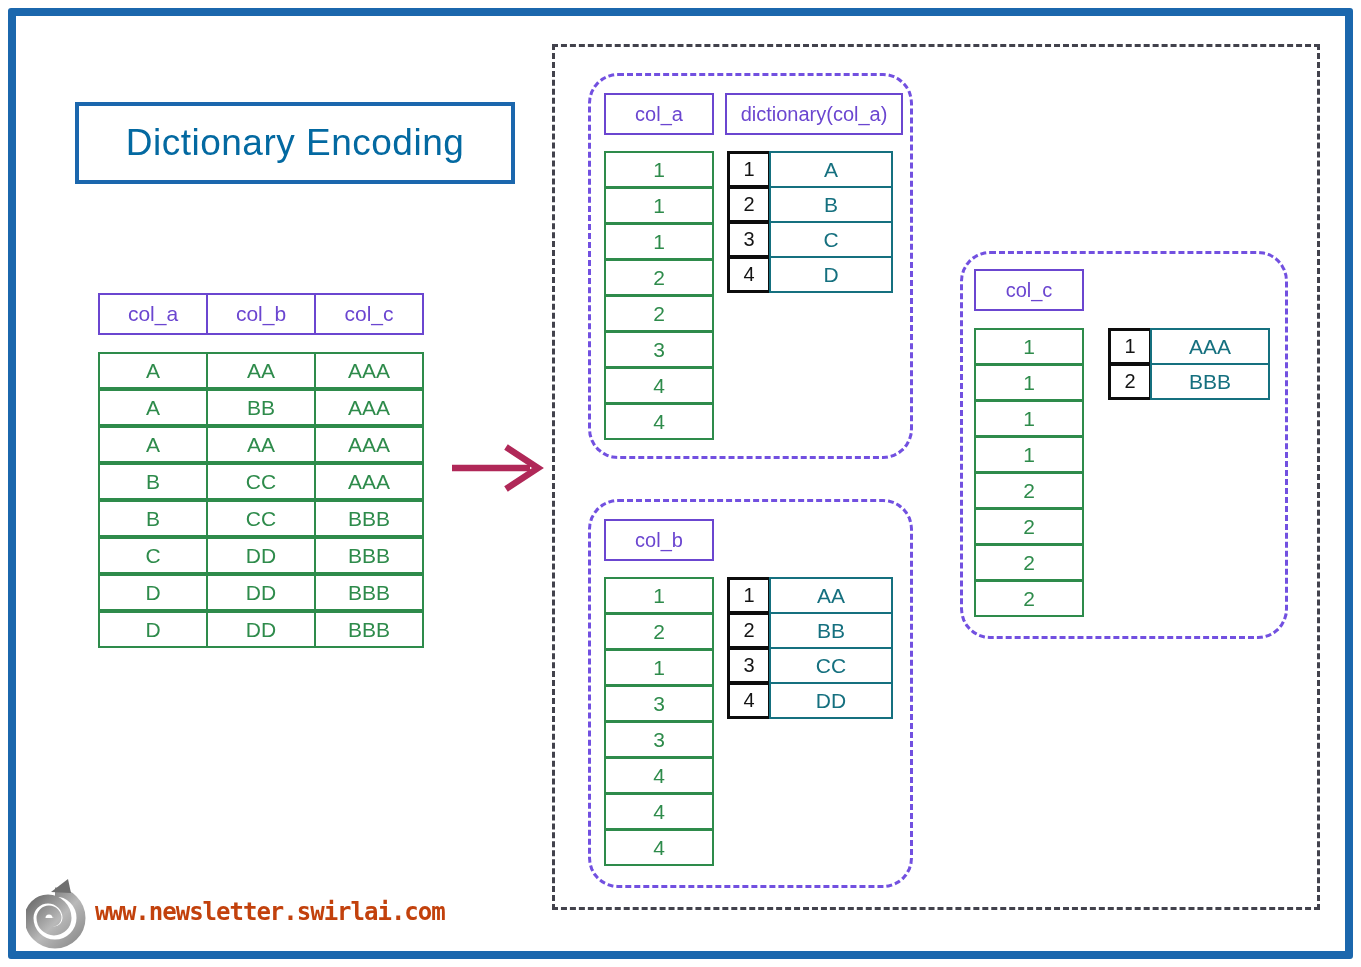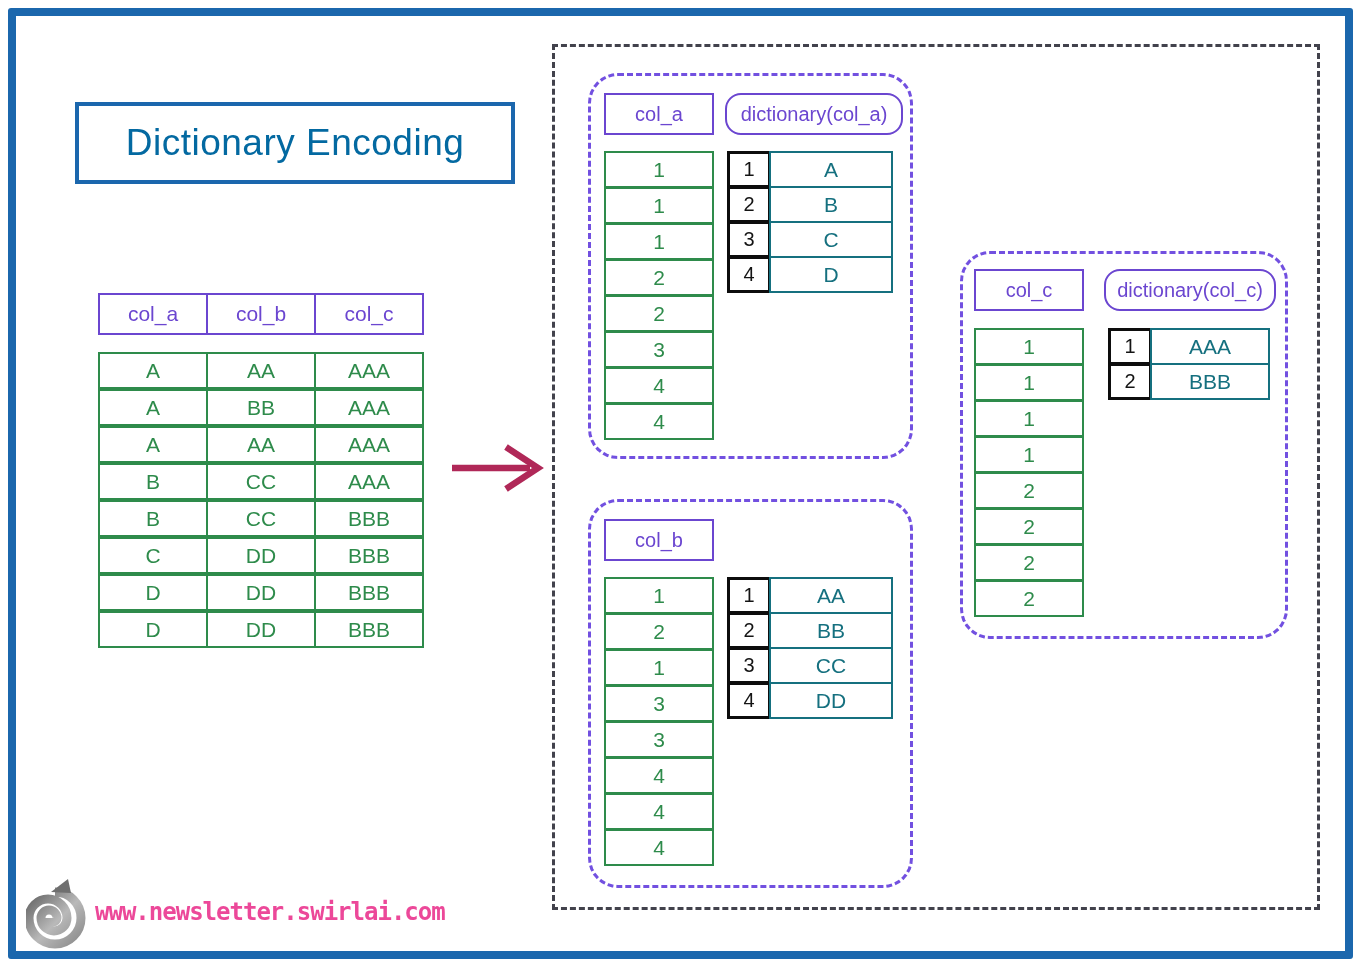--- a/index.html
+++ b/index.html
@@ -35,41 +35,41 @@
               border:3px dashed #42424c; }
 
   .group { position:absolute; border:3px dashed #7250e0; border-radius:30px; }
   .group-a { left:33px;  top:26px;  width:325px; height:386px; }
   .group-b { left:33px;  top:452px; width:325px; height:389px; }
   .group-c { left:405px; top:204px; width:328px; height:388px; }
 
   .col-header { position:absolute; height:42px; border:2px solid #6b46d0; color:#6b46d0;
                 font-size:20px; display:flex; align-items:center; justify-content:center; background:#fff; }
   .group .col-header.main { left:13px; top:17px; width:110px; }
-  .group .col-header.dict { left:134px; top:17px; width:178px;border-radius:16px; }
+  .group .col-header.dict { left:134px; top:17px; width:178px; }
   .group-c .col-header.main { left:11px; top:15px; }
   .group-c .col-header.dict { left:141px; top:15px; width:172px; }
 
   .enc-values { position:absolute; left:13px; top:75px; }
   .group-c .enc-values { left:11px; top:74px; }
   .enc-values .cell { width:110px; height:37px; border:2px solid #2e8b4b; color:#2e8b4b; }
   .enc-values .cell + .cell { margin-top:-1px; }
 
   .dict-rows { position:absolute; left:136px; top:75px; }
   .group-c .dict-rows { left:145px; top:74px; }
   .dict-row { display:flex; }
   .dict-row + .dict-row { margin-top:-2px; }
   .key-cell { width:44px; height:37px; border:3px solid #0d0d0d; color:#141414; font-size:20px; }
   .val-cell { width:124px; height:37px; border:2px solid #15707f; color:#15707f; margin-left:-2px; }
   .group-c .val-cell { width:120px; }
 
   
   .footer-logo { position:absolute; left:26px; top:870px; }
   .footer-url { position:absolute; left:95px; top:898px; font-family:"DejaVu Sans Mono", monospace;
-                font-size:24px; letter-spacing:-1px; font-weight:600; color:#ec4899; }
+                font-size:24px; letter-spacing:-1px; font-weight:600; color:#c2410c; }
 </style>
 </head>
 <body>
 
 <div id="canvas">
 
   <div class="frame"></div>
 
   <div class="title-box">
     <span>Dictionary Encoding</span>
@@ -192,21 +192,20 @@
           </div>
           <div class="dict-row">
             <div class="cell key-cell">4</div>
             <div class="cell val-cell">DD</div>
           </div>
         </div>
     </div>
 
     <div class="group group-c">
       <div class="col-header main">col_c</div>
-      <div class="col-header dict">dictionary(col_c)</div>
       <div class="enc-values">
           <div class="cell">1</div>
           <div class="cell">1</div>
           <div class="cell">1</div>
           <div class="cell">1</div>
           <div class="cell">2</div>
           <div class="cell">2</div>
           <div class="cell">2</div>
           <div class="cell">2</div>
         </div>

